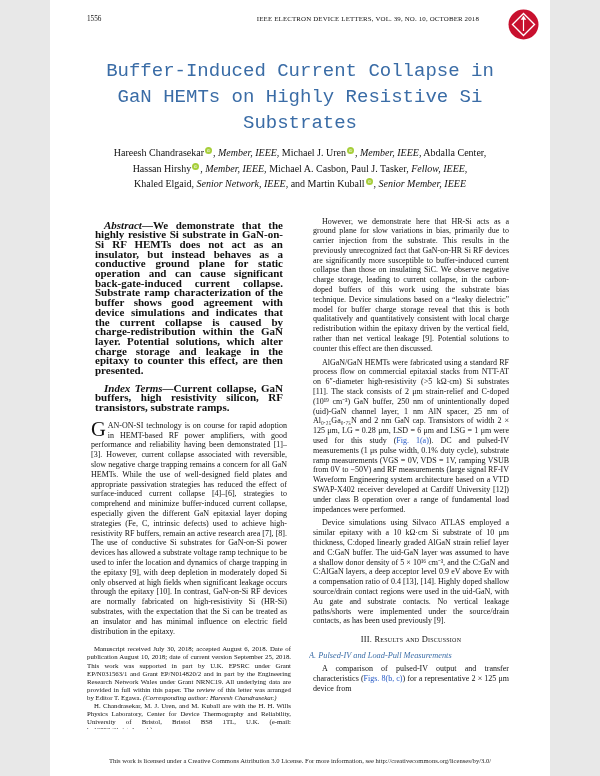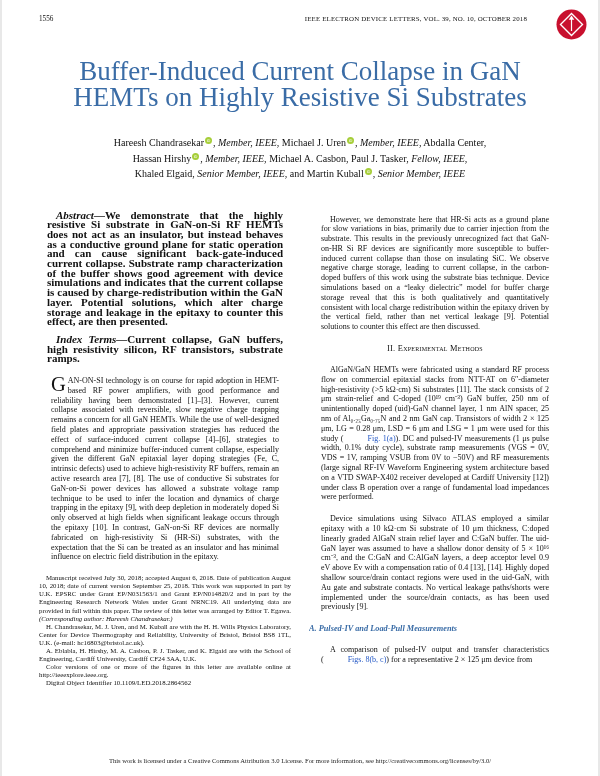--- a/index.html
+++ b/index.html
@@ -1,42 +1,42 @@
 <!DOCTYPE html>
 <html lang="en" style="--title-blue: #3A6CA6; --link-blue: #2458C5; --orcid-green: #A6CE39; --ieee-red: #C8102E;"><head>
 <meta charset="utf-8">
 <style>
   html,body{margin:0;padding:0;background:#e8e8e8;}
-  .page{position:relative;width:596px;height:776px;margin:0 auto;background:#ffffff;
+  .page{position:relative;width:500px;height:776px;margin:0 auto;background:#ffffff;
         box-sizing:border-box;padding:14px 37px 0 37px;overflow:hidden;
         font-family:"Liberation Serif",serif;color:#111;}
   .hd{display:flex;justify-content:space-between;align-items:baseline;
       font-size:6.9px;line-height:9px;padding-right:34px;}
   .pageno{font-size:7.2px;}
   .journal{letter-spacing:.15px;}
   .logo{position:absolute;top:9px;right:11px;width:31px;height:31px;}
-  .title{color:var(--title-blue,#3a6ca6);font-size:27px;line-height:26px;font-weight:normal;
-         text-align:center;margin:34px 8px 0 8px;}
-  .authors{text-align:center;font-size:10px;line-height:13.5px;margin-top:24px;}
+  .title{color:var(--title-blue,#3a6ca6);font-size:19px;line-height:26px;font-weight:normal;
+         text-align:center;margin:34px 8px 0 8px;font-family:Liberation Mono, monospace;}
+  .authors{text-align:center;font-size:10px;line-height:13.5px;margin-top:8px;}
   .it{font-style:italic;text-align:right;}
   .orcid{display:inline-block;vertical-align:2px;margin:0 1px;}
   .cols{display:flex;gap:18px;margin-top:22px;height:516px;overflow:hidden;}
   .col{flex:1;min-width:0;overflow:hidden;text-align:justify;hyphens:auto;}
   .abs{font-weight:bold;font-size:11px;line-height:9.7px;margin:8px;text-indent:9px;}
   .idx{margin-top:6px;}
   .sech{font-size:8.4px;font-weight:normal;font-variant:small-caps;text-align:center;
         margin:9px 0 5px 0;letter-spacing:.25px;}
-  .body{font-size:8px;line-height:9.8px;margin:12px;text-indent:9px;}
+  .body{font-size:8px;line-height:9.8px;margin:4px;text-indent:9px;}
   .nofirst{text-indent:0;}
   .dropcap{float:left;font-size:20.5px;line-height:17.5px;padding-right:2px;}
   .fns{margin-top:9px;}
   .fn{font-size:6.8px;line-height:8.1px;margin:0;text-indent:7px;}
-  .subh{font-size:8.3px;font-style:italic;font-weight:bold;color:var(--title-blue,#3a6ca6);
+  .subh{font-size:8.3px;font-style:italic;font-weight:normal;color:var(--title-blue,#3a6ca6);
         margin:7px 0 4px 0;text-align:left;}
-  .link{color:var(--link-blue,#2458c5);text-decoration:none;cursor:pointer;padding-left:24px;}
+  .link{color:var(--link-blue,#2458c5);text-decoration:none;cursor:pointer;}
   .footer{position:absolute;left:0;right:0;bottom:11px;text-align:center;
           font-size:6.6px;line-height:8px;color:#1c1c1c;}
 </style>
 </head>
 <body>
 
 <div class="page">
 
   <header class="hd">
     <span class="pageno">1556</span>
@@ -64,21 +64,21 @@
             <text x="4" y="5.8" font-size="4.5" text-anchor="middle" fill="#fff" font-family="Liberation Sans, sans-serif">iD</text>
           </svg></span><span>, </span><span class="it">Member, IEEE,</span><span> Abdalla Center,</span>
     </div>
     <div>
       <span>Hassan Hirshy</span><span class="orcid"><svg width="7" height="7" viewBox="0 0 8 8">
             <circle cx="4" cy="4" r="4" fill="#A6CE39"></circle>
             <text x="4" y="5.8" font-size="4.5" text-anchor="middle" fill="#fff" font-family="Liberation Sans, sans-serif">iD</text>
           </svg></span><span>, </span><span class="it">Member, IEEE,</span><span> Michael A. Casbon, Paul J. Tasker, </span><span class="it">Fellow, IEEE,</span>
     </div>
     <div>
-      <span>Khaled Elgaid, </span><span class="it">Senior Member, IEEE,</span><span> and Martin Kuball</span><span class="orcid"><svg width="7" height="7" viewBox="0 0 8 8">
+      <span>Khaled Elgaid, </span><span class="it">Senior Network, IEEE,</span><span> and Martin Kuball</span><span class="orcid"><svg width="7" height="7" viewBox="0 0 8 8">
             <circle cx="4" cy="4" r="4" fill="#A6CE39"></circle>
             <text x="4" y="5.8" font-size="4.5" text-anchor="middle" fill="#fff" font-family="Liberation Sans, sans-serif">iD</text>
           </svg></span><span>, </span><span class="it">Senior Member, IEEE</span>
     </div>
   </div>
 
   <div class="cols">
 
     <div class="col">
       <p class="abs"><span class="it">Abstract—</span><span>We demonstrate that the highly resistive Si substrate in GaN-on-Si RF HEMTs does not act as an insulator, but instead behaves as a conductive ground plane for static operation and can cause significant back-gate-induced current collapse. Substrate ramp characterization of the buffer shows good agreement with device simulations and indicates that the current collapse is caused by charge-redistribution within the GaN layer. Potential solutions, which alter charge storage and leakage in the epitaxy to counter this effect, are then presented.</span></p>
@@ -88,23 +88,23 @@
         <p class="fn"><span>Manuscript received July 30, 2018; accepted August 6, 2018. Date of publication August 10, 2018; date of current version September 25, 2018. This work was supported in part by U.K. EPSRC under Grant EP/N031563/1 and Grant EP/N014820/2 and in part by the Engineering Research Network Wales under Grant NRNC19. All underlying data are provided in full within this paper. The review of this letter was arranged by Editor T. Egawa. </span><span class="it">(Corresponding author: Hareesh Chandrasekar.)</span></p>
         <p class="fn">H. Chandrasekar, M. J. Uren, and M. Kuball are with the H. H. Wills Physics Laboratory, Center for Device Thermography and Reliability, University of Bristol, Bristol BS8 1TL, U.K. (e-mail: hc16803@bristol.ac.uk).</p>
         <p class="fn">A. Eblabla, H. Hirshy, M. A. Casbon, P. J. Tasker, and K. Elgaid are with the School of Engineering, Cardiff University, Cardiff CF24 3AA, U.K.</p>
         <p class="fn">Color versions of one or more of the figures in this letter are available online at http://ieeexplore.ieee.org.</p>
         <p class="fn">Digital Object Identifier 10.1109/LED.2018.2864562</p>
       </div>
     </div>
 
     <div class="col">
       <p class="body">However, we demonstrate here that HR-Si acts as a ground plane for slow variations in bias, primarily due to carrier injection from the substrate. This results in the previously unrecognized fact that GaN-on-HR Si RF devices are significantly more susceptible to buffer-induced current collapse than those on insulating SiC. We observe negative charge storage, leading to current collapse, in the carbon-doped buffers of this work using the substrate bias technique. Device simulations based on a “leaky dielectric” model for buffer charge storage reveal that this is both qualitatively and quantitatively consistent with local charge redistribution within the epitaxy driven by the vertical field, rather than net vertical leakage [9]. Potential solutions to counter this effect are then discussed.</p>
-      <h2 class="sech">II. Experimental Methods</h2>
       <p class="body"><span>AlGaN/GaN HEMTs were fabricated using a standard RF process flow on commercial epitaxial stacks from NTT-AT on 6″-diameter high-resistivity (&gt;5 kΩ·cm) Si substrates [11]. The stack consists of 2 μm strain-relief and C-doped (10¹⁹ cm⁻³) GaN buffer, 250 nm of unintentionally doped (uid)-GaN channel layer, 1 nm AlN spacer, 25 nm of Al₀.₂₅Ga₀.₇₅N and 2 nm GaN cap. Transistors of width 2 × 125 μm, LG = 0.28 μm, LSD = 6 μm and LSG = 1 μm were used for this study (</span><a class="link">Fig. 1(a)</a><span>). DC and pulsed-IV measurements (1 μs pulse width, 0.1% duty cycle), substrate ramp measurements (VGS = 0V, VDS = 1V, ramping VSUB from 0V to −50V) and RF measurements (large signal RF-IV Waveform Engineering system architecture based on a VTD SWAP-X402 receiver developed at Cardiff University [12]) under class B operation over a range of fundamental load impedances were performed.</span></p>
       <p class="body">Device simulations using Silvaco ATLAS employed a similar epitaxy with a 10 kΩ·cm Si substrate of 10 μm thickness, C:doped linearly graded AlGaN strain relief layer and C:GaN buffer. The uid-GaN layer was assumed to have a shallow donor density of 5 × 10¹⁶ cm⁻³, and the C:GaN and C:AlGaN layers, a deep acceptor level 0.9 eV above Ev with a compensation ratio of 0.4 [13], [14]. Highly doped shallow source/drain contact regions were used in the uid-GaN, with Au gate and substrate contacts. No vertical leakage paths/shorts were implemented under the source/drain contacts, as has been used previously [9].</p>
+      <h2 class="sech">III. Results and Discussion</h2>
       <h3 class="subh">A. Pulsed-IV and Load-Pull Measurements</h3>
       <p class="body"><span>A comparison of pulsed-IV output and transfer characteristics (</span><a class="link">Figs. 8(b, c)</a><span>) for a representative 2 × 125 μm device from</span></p>
     </div>
 
   </div>
 
   <div class="footer">This work is licensed under a Creative Commons Attribution 3.0 License. For more information, see http://creativecommons.org/licenses/by/3.0/</div>
 
 </div>
 

